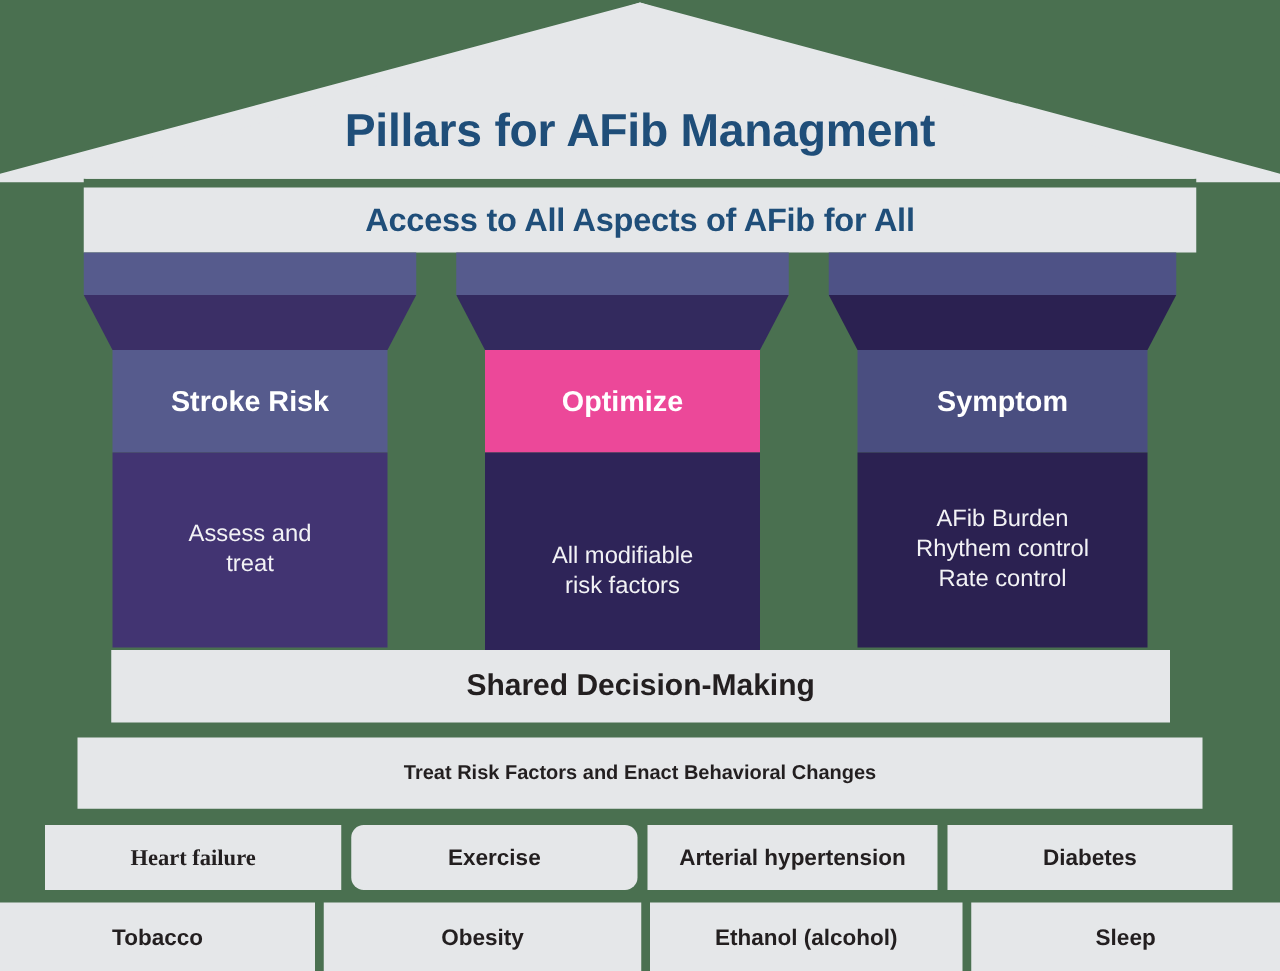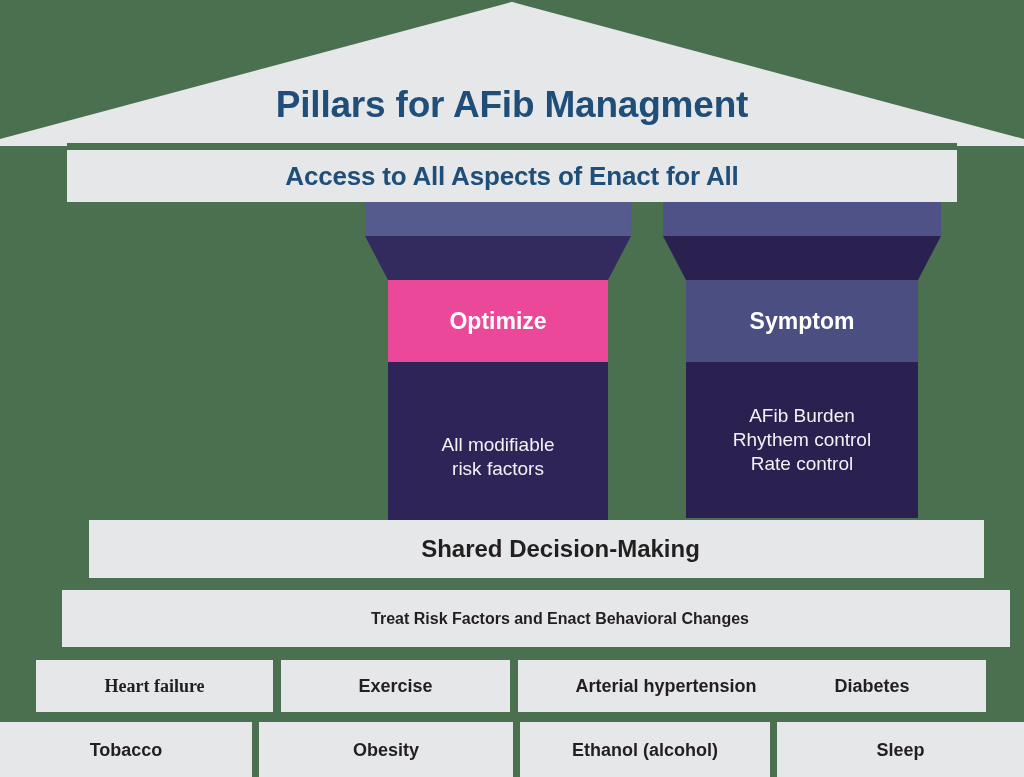--- a/index.html
+++ b/index.html
@@ -123,21 +123,20 @@
 
   
   .bar {
     position: absolute;
     background: #e5e7e9;
     display: flex;
     align-items: center;
     justify-content: center;
     color: #231f20;
     font-weight: bold;
-    padding-left: 48px;
   }
   .bar-shared {
     left: 89px;
     top: 520px;
     width: 847px;
     height: 58px;
     font-size: 24px;
   }
   .bar-treat {
     left: 62px;
@@ -169,25 +168,42 @@
 
   <div class="pediment">
     <svg width="1024" height="146" viewBox="0 0 1024 146" xmlns="http://www.w3.org/2000/svg">
       <polygon points="512,2 1024,139 1024,146 957,146 957,143 67,143 67,146 0,146 0,139" fill="#e5e7e9"></polygon>
       <polygon points="512,2 957,143 67,143" fill="#e5e7e9"></polygon>
     </svg>
     <div class="pediment-title">Pillars for AFib Managment</div>
   </div>
 
   <div class="architrave">
-    <span class="architrave-text">Access to All Aspects of Enact for All</span>
+    <span class="architrave-text">Access to All Aspects of AFib for All</span>
   </div>
 
   <div class="pillars">
 
+    <div class="pillar" style="left:67px; width:266px;">
+      <div class="pillar-cap-top" style="background:#565b8d;"></div>
+      <div class="pillar-cap-taper">
+        <svg viewBox="0 0 266 44" preserveAspectRatio="none" xmlns="http://www.w3.org/2000/svg">
+          <polygon points="0,0 266,0 243,44 23,44" fill="#3b2f66"></polygon>
+        </svg>
+      </div>
+      <div class="pillar-title" style="width:220px; background:#565b8d;">
+        <span>Stroke Risk</span>
+      </div>
+      <div class="pillar-body" style="width:220px; height:156px; background:#423472;">
+        <div>
+          <div>Assess and</div>
+          <div>treat</div>
+        </div>
+      </div>
+    </div>
 
     <div class="pillar" style="left:365px; width:266px;">
       <div class="pillar-cap-top" style="background:#565b8d;"></div>
       <div class="pillar-cap-taper">
         <svg viewBox="0 0 266 44" preserveAspectRatio="none" xmlns="http://www.w3.org/2000/svg">
           <polygon points="0,0 266,0 243,44 23,44" fill="#332a5e"></polygon>
         </svg>
       </div>
       <div class="pillar-title" style="width:220px; background:#ec4899;">
         <span>Optimize</span>
@@ -227,24 +243,24 @@
     <span>Shared Decision-Making</span>
   </div>
 
   <div class="bar bar-treat">
     <span>Treat Risk Factors and Enact Behavioral Changes</span>
   </div>
 
   <div class="chip chip-row-a" style="left:36px; width:237px;font-family:Liberation Serif, serif;">
     <span>Heart failure</span>
   </div>
-  <div class="chip chip-row-a" style="left:281px; width:229px;">
+  <div class="chip chip-row-a" style="left:281px; width:229px;border-radius:10px;">
     <span>Exercise</span>
   </div>
-  <div class="chip chip-row-a" style="left:518px; width:232px;padding-left:32px;">
+  <div class="chip chip-row-a" style="left:518px; width:232px;">
     <span>Arterial hypertension</span>
   </div>
   <div class="chip chip-row-a" style="left:758px; width:228px;">
     <span>Diabetes</span>
   </div>
 
   <div class="chip chip-row-b" style="left:0px; width:252px;">
     <span>Tobacco</span>
   </div>
   <div class="chip chip-row-b" style="left:259px; width:254px;text-align:right;">

